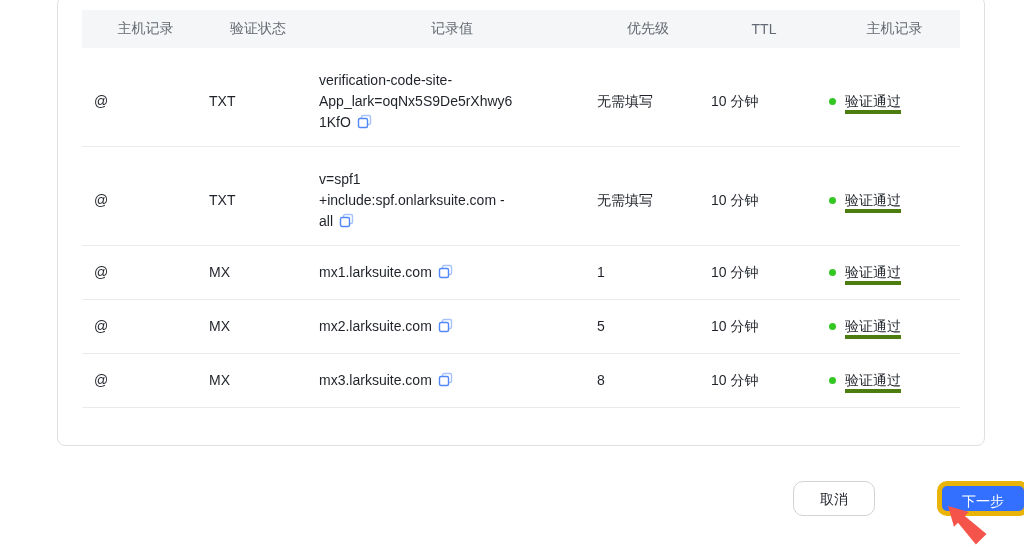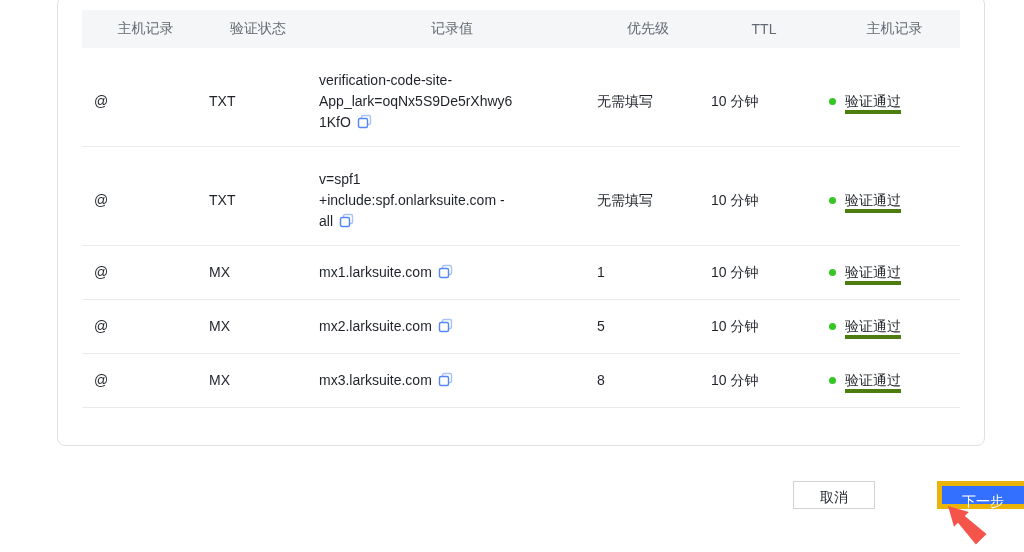--- a/index.html
+++ b/index.html
@@ -72,22 +72,22 @@
   }
   .status-text {
     border-bottom: 4px solid #4d7c0f;
     padding-bottom: 1px;
     cursor: default;
     text-align: center;
   }
   .footer-btn {
     position: absolute;
     top: 481px;
-    height: 28px;
-    border-radius: 0;
+    height: 35px;
+    border-radius: 10px;
     font-size: 14px;
     font-family: inherit;
     cursor: pointer;
     line-height: 30px;
     text-align: center;
   }
   .btn-cancel {
     left: 793px; width: 82px;
     background: #ffffff;
     border: 1px solid #d0d3d6;

